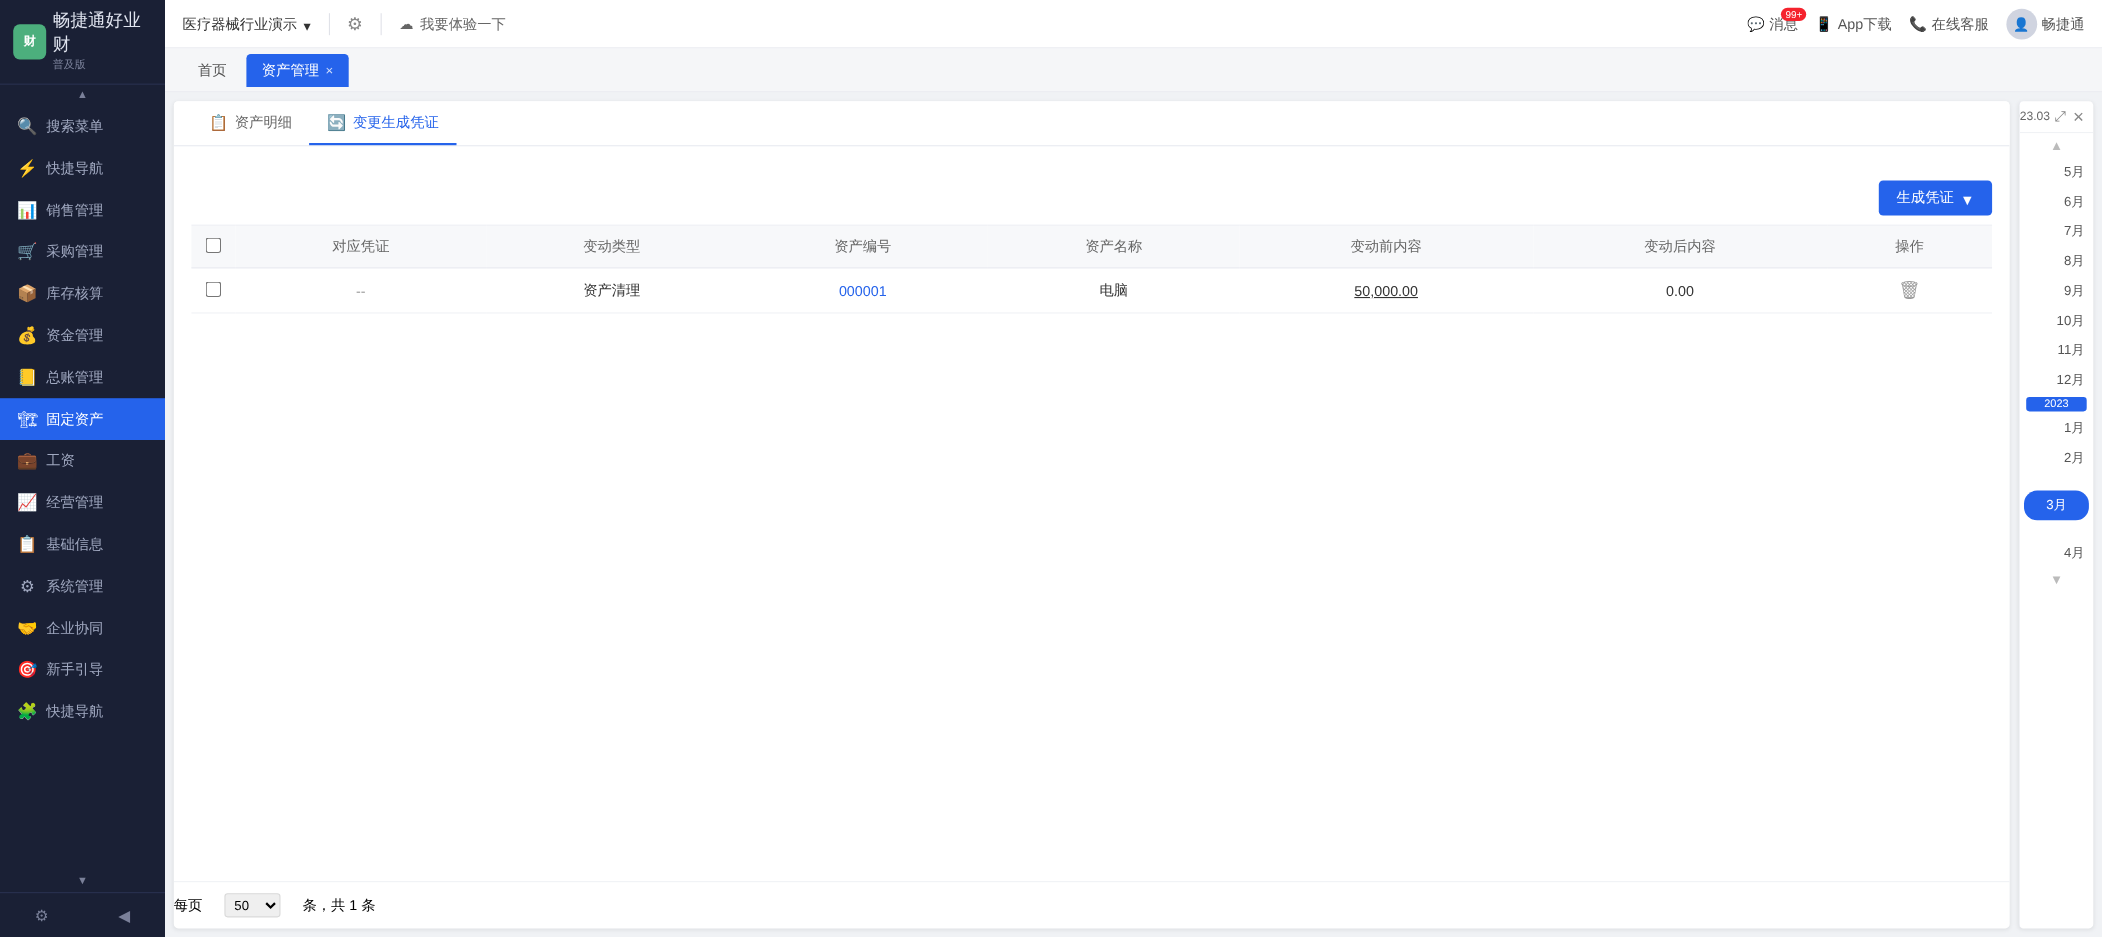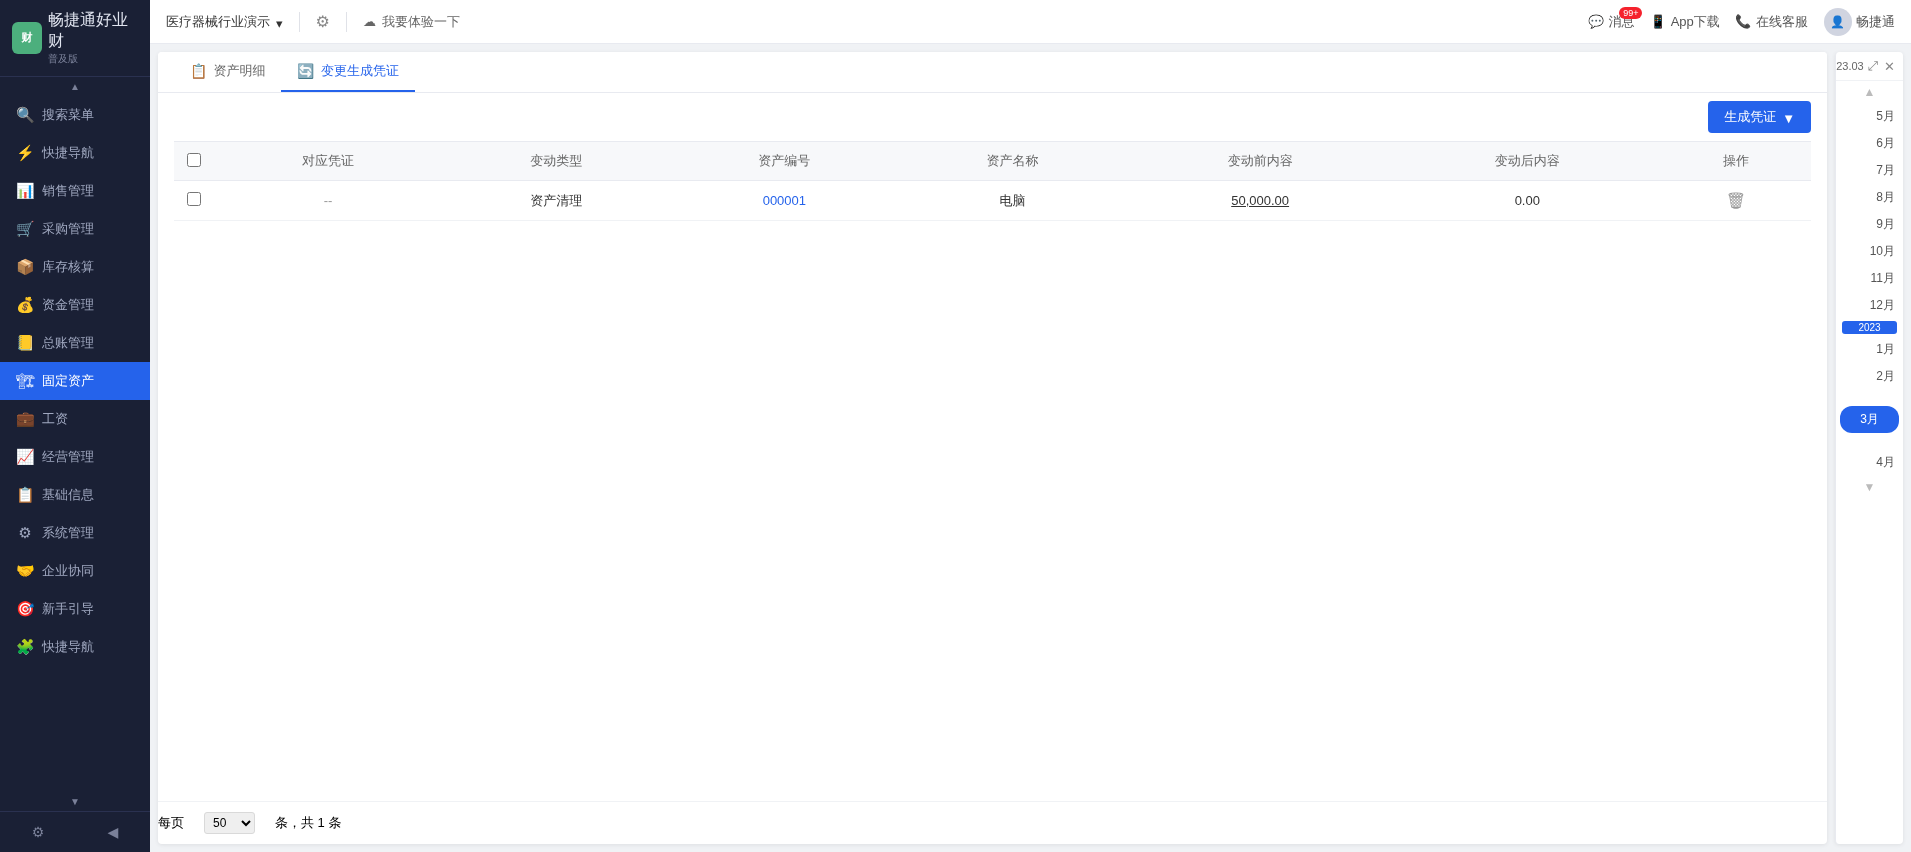--- a/index.html
+++ b/index.html
@@ -250,20 +250,21 @@
       background: #2563eb;
       color: white;
       border: none;
       border-radius: 4px;
       padding: 7px 16px;
       font-size: 13px;
       cursor: pointer;
       display: flex;
       align-items: flex-end;
       gap: 6px;
+      margin-top: 23px;
     }
 
     
     .table-wrap {
       flex: 1;
       overflow: auto;
       padding: 0 16px;
     }
     table {
       width: 100%;
@@ -507,20 +508,27 @@
         <span>📞</span>
         <span>在线客服</span>
       </div>
       <div class="topbar-right-item">
         <div class="topbar-avatar">👤</div>
         <span>畅捷通</span>
       </div>
     </div>
   </div>
 
+  <div class="tabbar">
+    <div class="tab-home">首页</div>
+    <div class="tab-active">
+      <span>资产管理</span>
+      <span class="tab-close">×</span>
+    </div>
+  </div>
 
   <div class="content-area">
 
     <div class="content-main">
 
       <div class="sub-tabs">
         <div class="sub-tab">
           <span class="sub-tab-icon">📋</span>
           <span>资产明细</span>
         </div>

